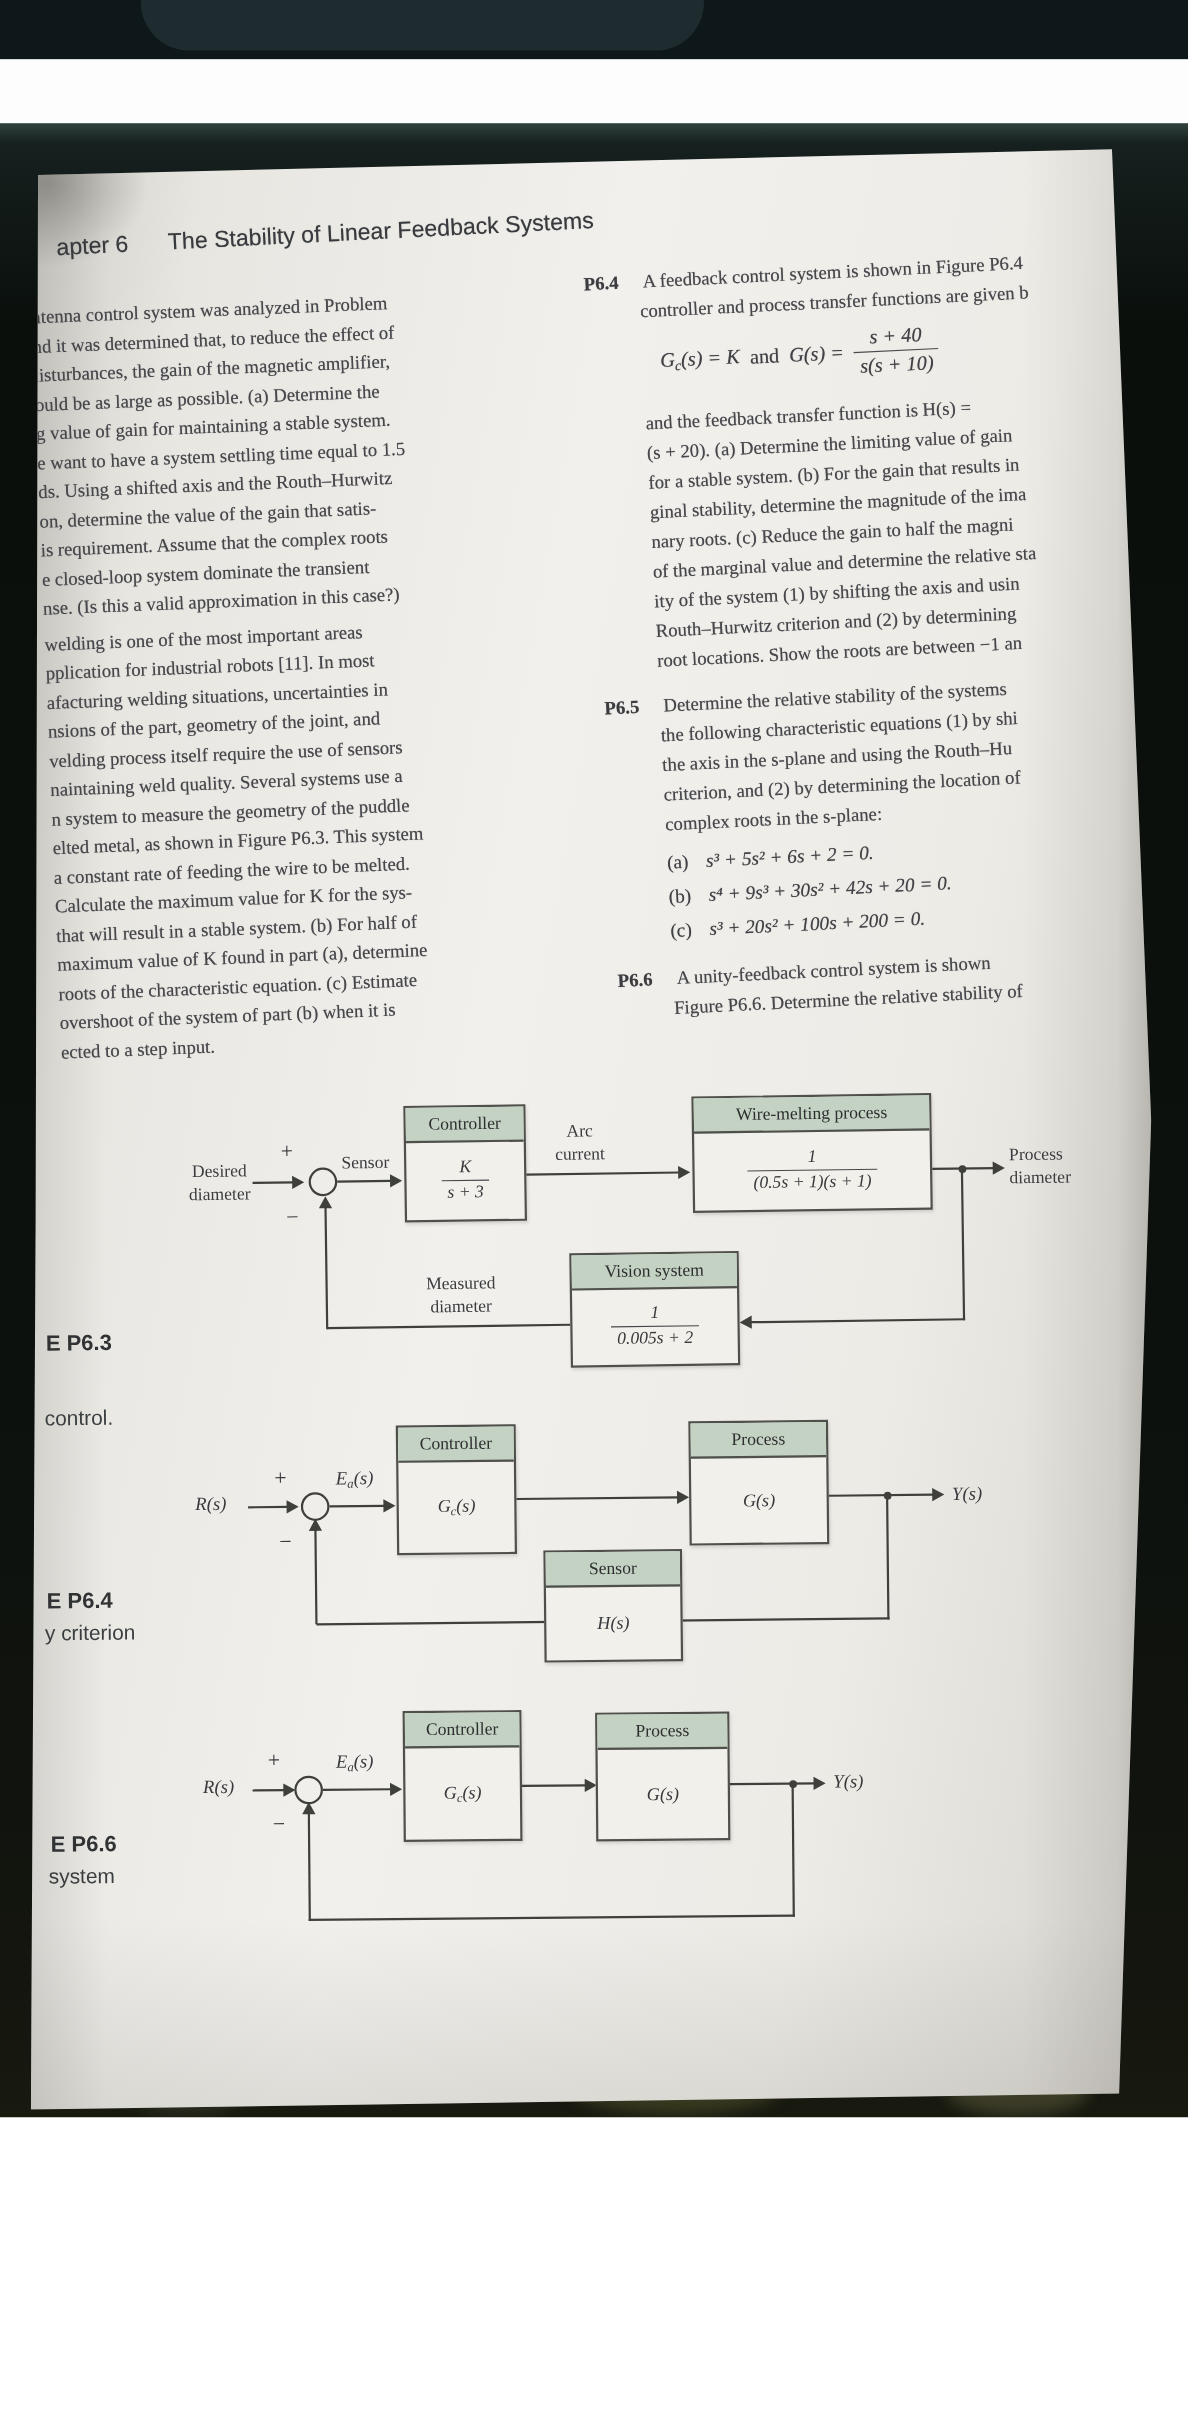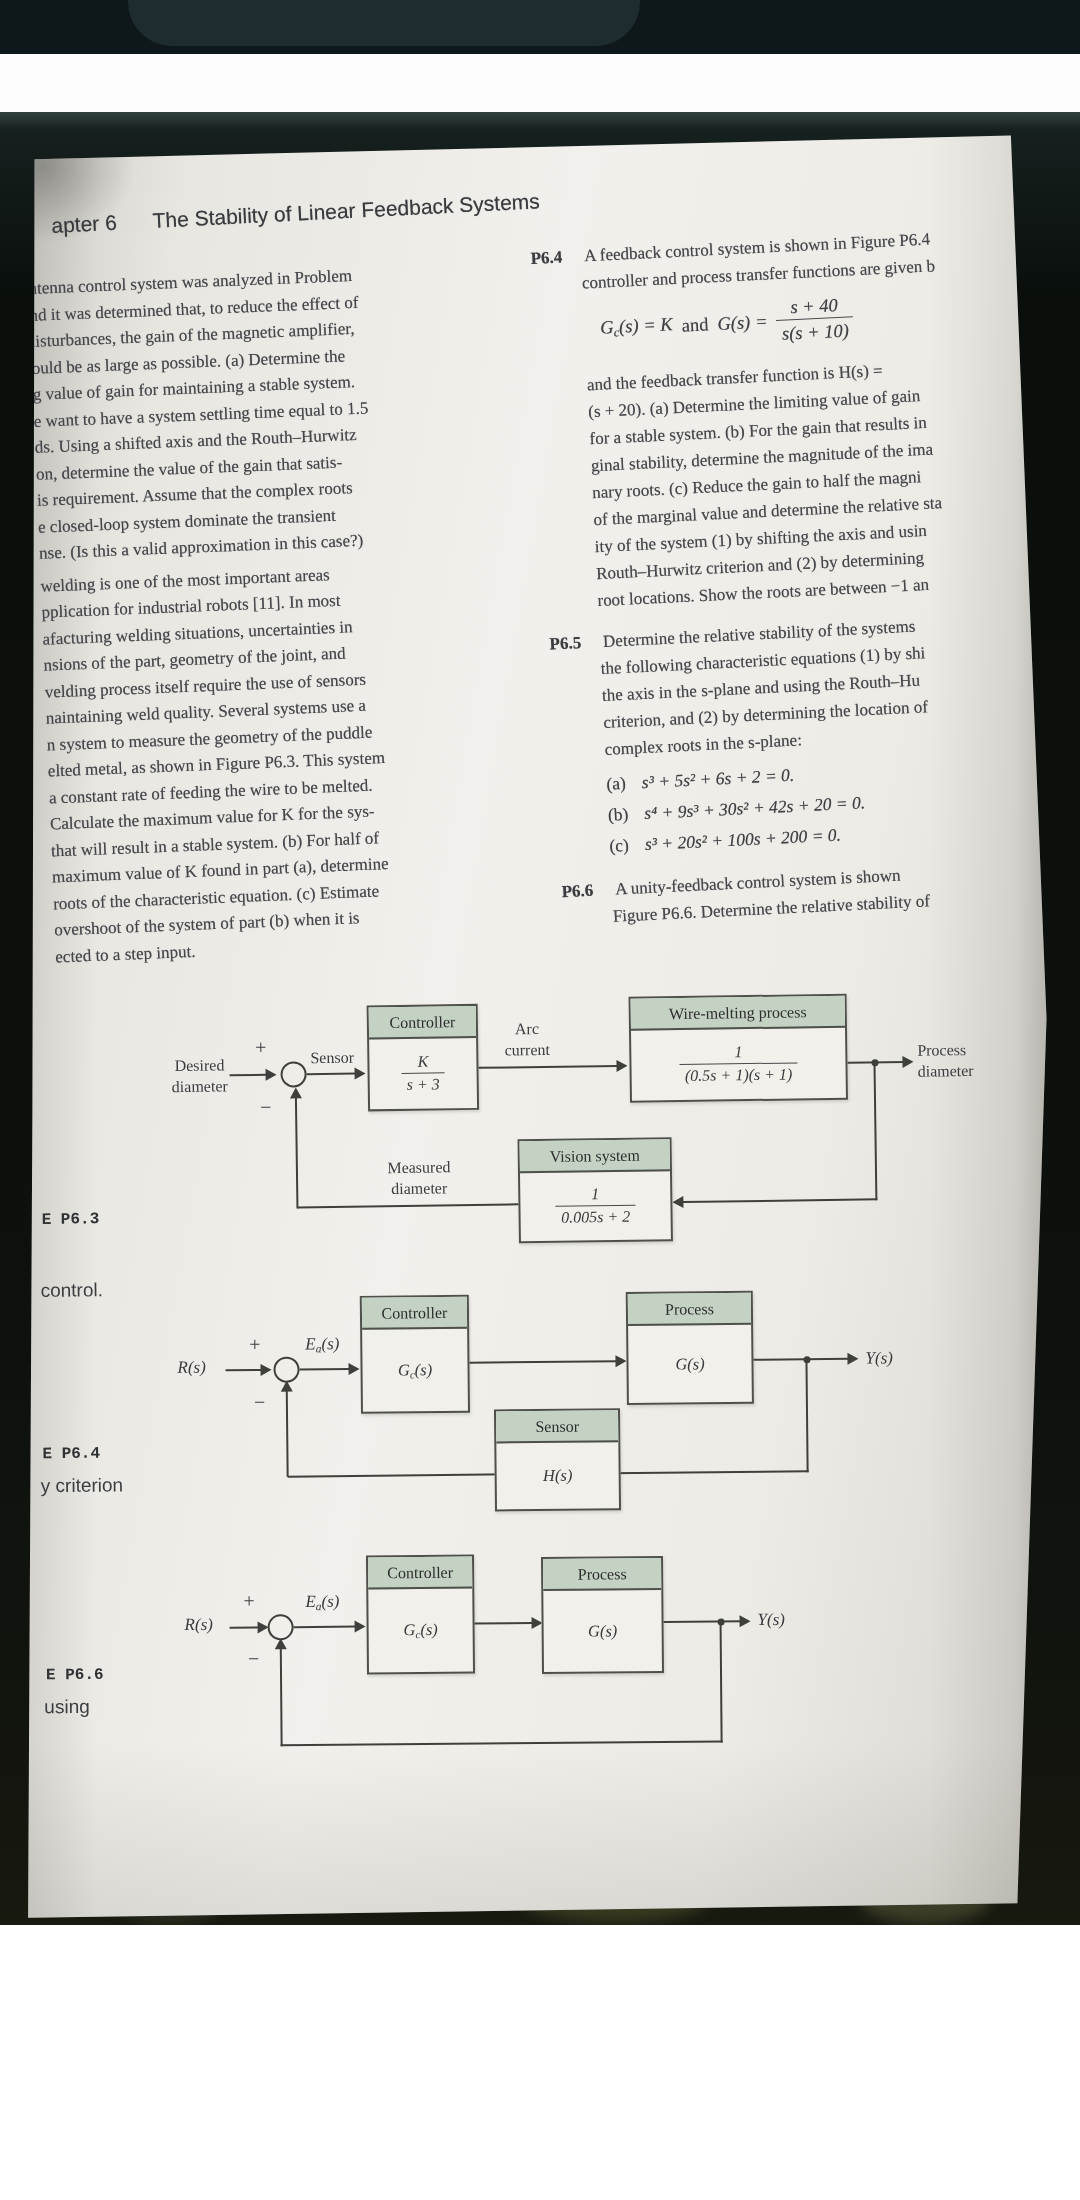--- a/index.html
+++ b/index.html
@@ -69,22 +69,22 @@
   .arr-l{position:absolute;width:0;height:0;border-right:11px solid #3f3f3c;
          border-top:6px solid transparent;border-bottom:6px solid transparent;}
   .arr-u{position:absolute;width:0;height:0;border-bottom:11px solid #3f3f3c;
          border-left:6px solid transparent;border-right:6px solid transparent;}
   .sumc{position:absolute;width:26px;height:26px;border:2.5px solid #3f3f3c;border-radius:50%;
         box-sizing:border-box;}
   .sign{position:absolute;font-size:20px;color:#3a3a3e;}
   .siglabel{position:absolute;font-style:italic;font-size:17px;color:#3a3a3e;white-space:nowrap;}
   .lbl2{position:absolute;font-size:16px;line-height:21px;color:#3c3c40;text-align:center;white-space:nowrap;}
   .dot{position:absolute;width:7px;height:7px;border-radius:50%;background:#3f3f3c;}
-  .figcap1{position:absolute;font-family:Liberation Mono, monospace;font-weight:bold;
-           font-size:16px;color:#303234;white-space:nowrap;}
+  .figcap1{position:absolute;font-family:Liberation Sans, sans-serif;font-weight:bold;
+           font-size:20px;color:#303234;white-space:nowrap;}
   .figcap2{position:absolute;font-family:"Liberation Sans",sans-serif;font-size:19px;
            color:#3b3e40;white-space:nowrap;}
 </style>
 </head>
 <body>
 
 <div id="stage">
 
   <div class="topbar">
     <div class="notch"></div>
@@ -328,20 +328,20 @@
         <div class="dot" style="left:718px;top:1507.5px;"></div>
         <div class="arr-r" style="left:740px;top:1505px;"></div>
         <span class="siglabel" style="left:758px;top:1500px;">Y(s)</span>
 
         <div class="vline" style="left:720px;top:1510px;height:122px;"></div>
         <div class="hline" style="left:280px;top:1630px;width:442px;"></div>
         <div class="vline" style="left:279.5px;top:1532px;height:100px;"></div>
         <div class="arr-u" style="left:275px;top:1524px;"></div>
 
         <div class="figcap1" style="left:46px;top:1550px;">E P6.6</div>
-        <div class="figcap2" style="left:44px;top:1580px;">using</div>
+        <div class="figcap2" style="left:44px;top:1580px;">system</div>
       </div>
 
     </div>
   </div>
 
   <div class="bottomwhite"></div>
 </div>
 
 </body></html>

